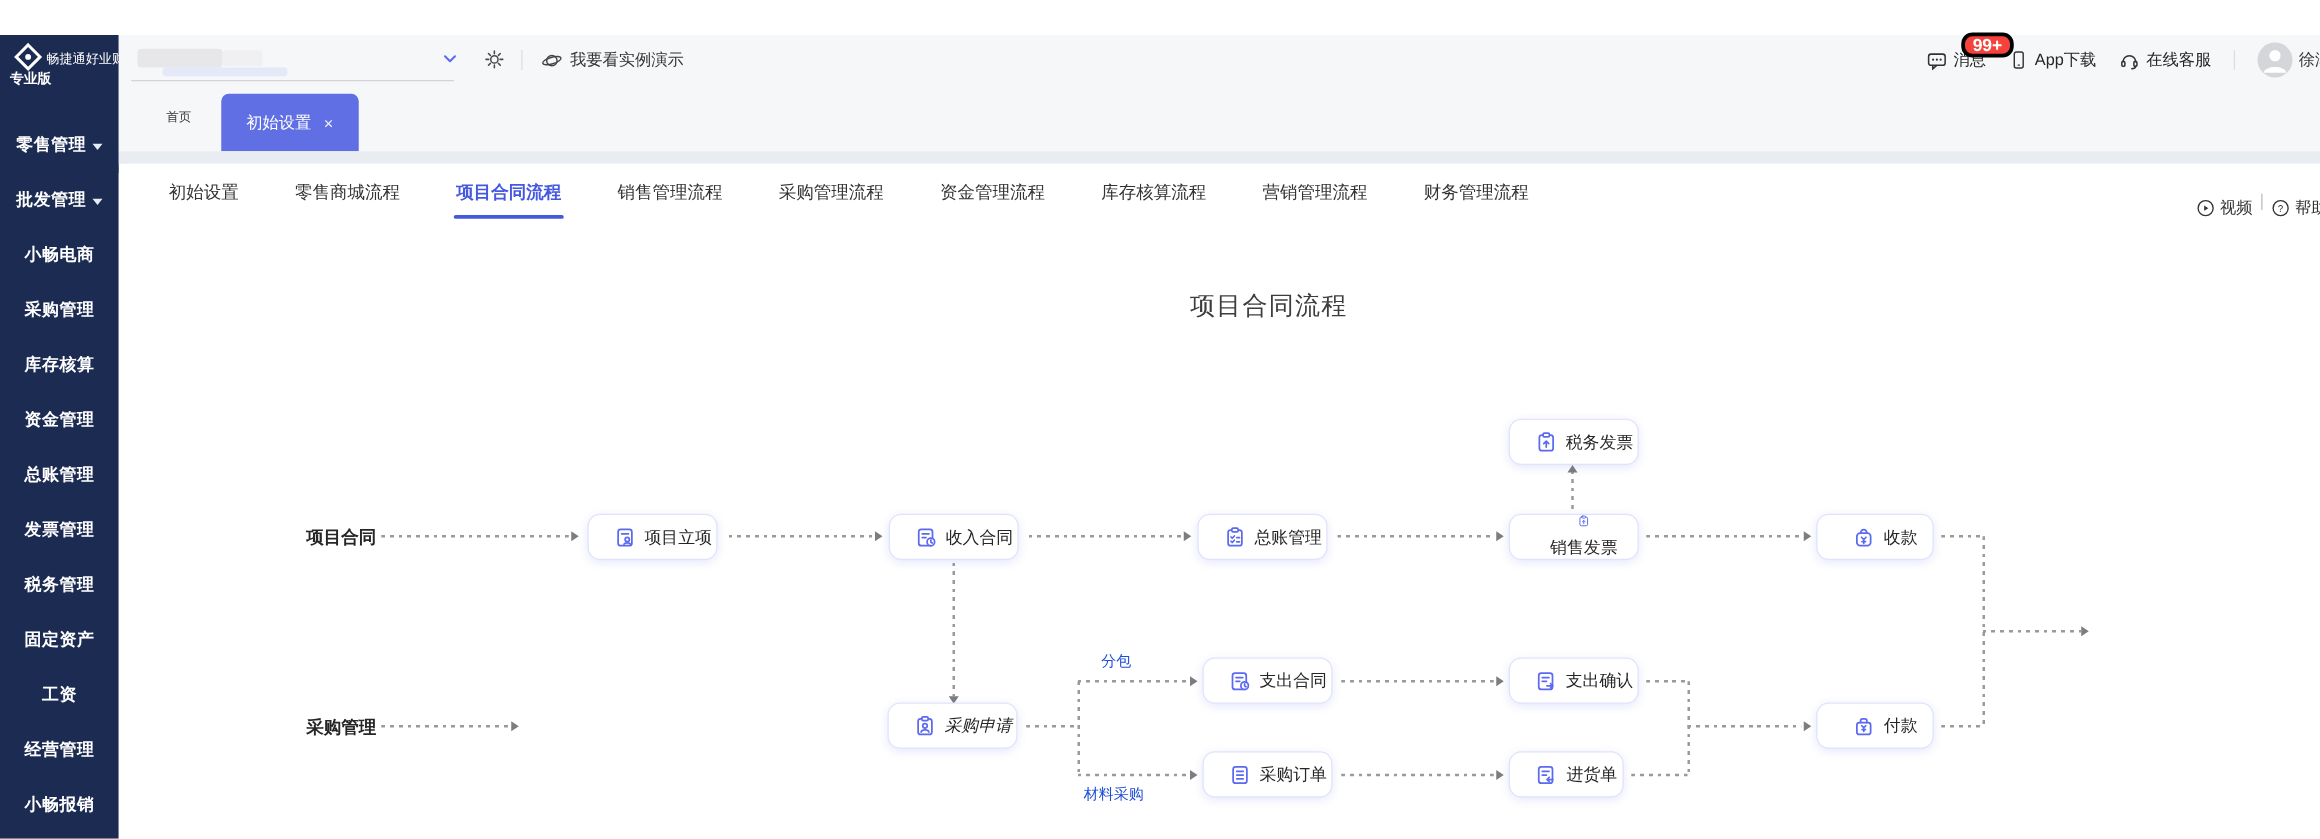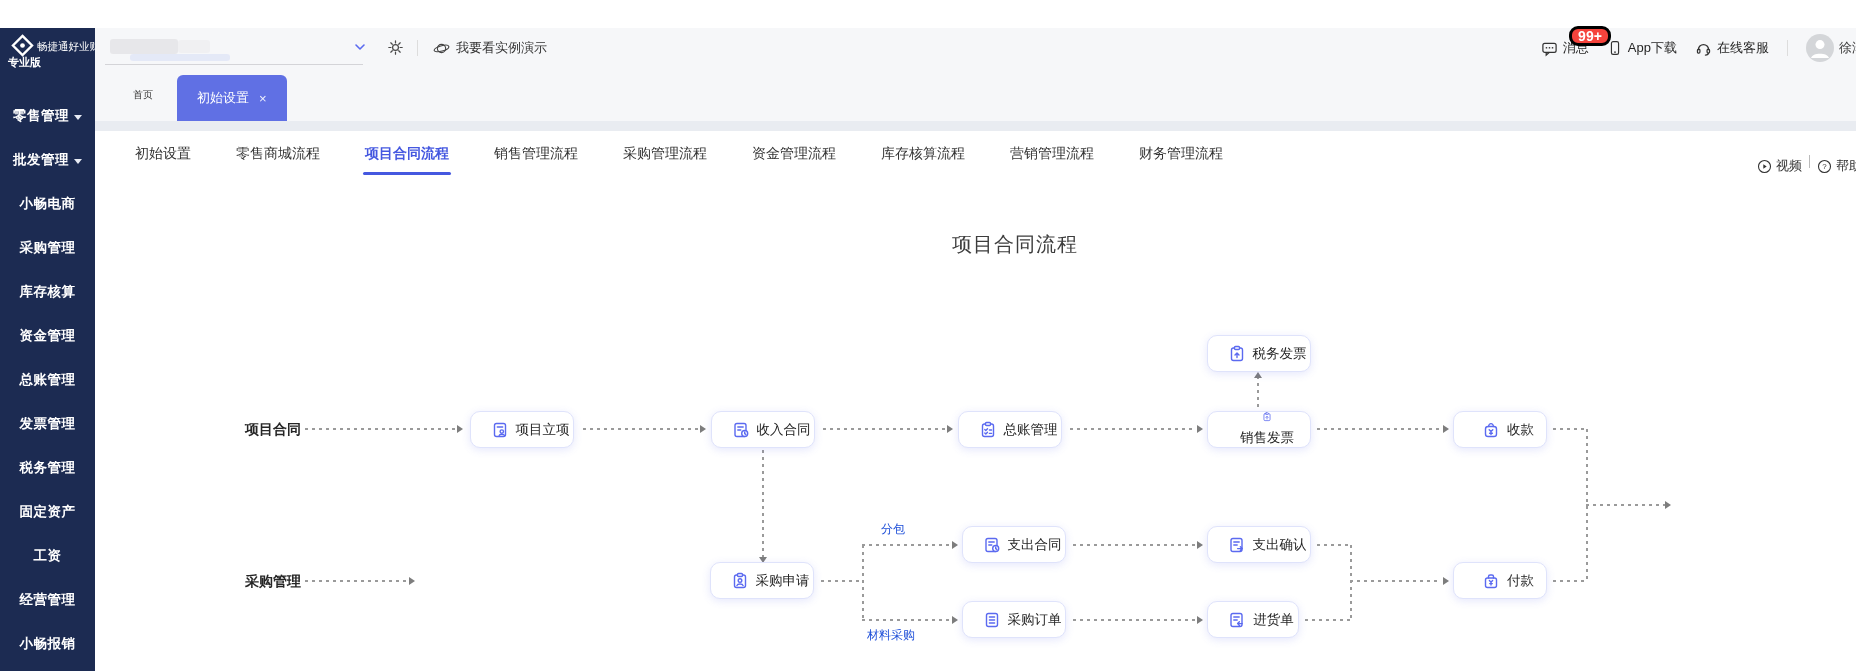--- a/index.html
+++ b/index.html
@@ -346,21 +346,21 @@
     <svg width="18" height="18" viewBox="0 0 18 18">
         <g fill="none" stroke="#5b6af0" stroke-width="1.4" stroke-linecap="round" stroke-linejoin="round">
           <rect x="3.5" y="5.5" width="11" height="10" rx="2.6"></rect>
           <path d="M6.6 5.5c0-3.8 4.8-3.8 4.8 0"></path>
           <path d="M7.2 8.8L9 10.6l1.8-1.8M9 10.6v3M7.6 12.2h2.8"></path>
         </g>
       </svg>
     <span>收款</span>
   </div>
 
-  <div class="node" style="left:615px;top:431px;width:104px;">
+  <div class="node" style="left:615px;top:431px;width:104px;font-style:italic;">
     <svg width="18" height="18" viewBox="0 0 18 18">
         <g fill="none" stroke="#5b6af0" stroke-width="1.4" stroke-linecap="round">
           <rect x="3.5" y="3" width="11" height="12.5" rx="2"></rect>
           <rect x="6.5" y="1.5" width="5" height="3" rx="1" fill="#fff"></rect>
           <circle cx="9" cy="8.6" r="1.8"></circle>
           <path d="M5.9 13.6c.6-2.2 5.6-2.2 6.2 0"></path>
         </g>
       </svg>
     <span>采购申请</span>
   </div>

